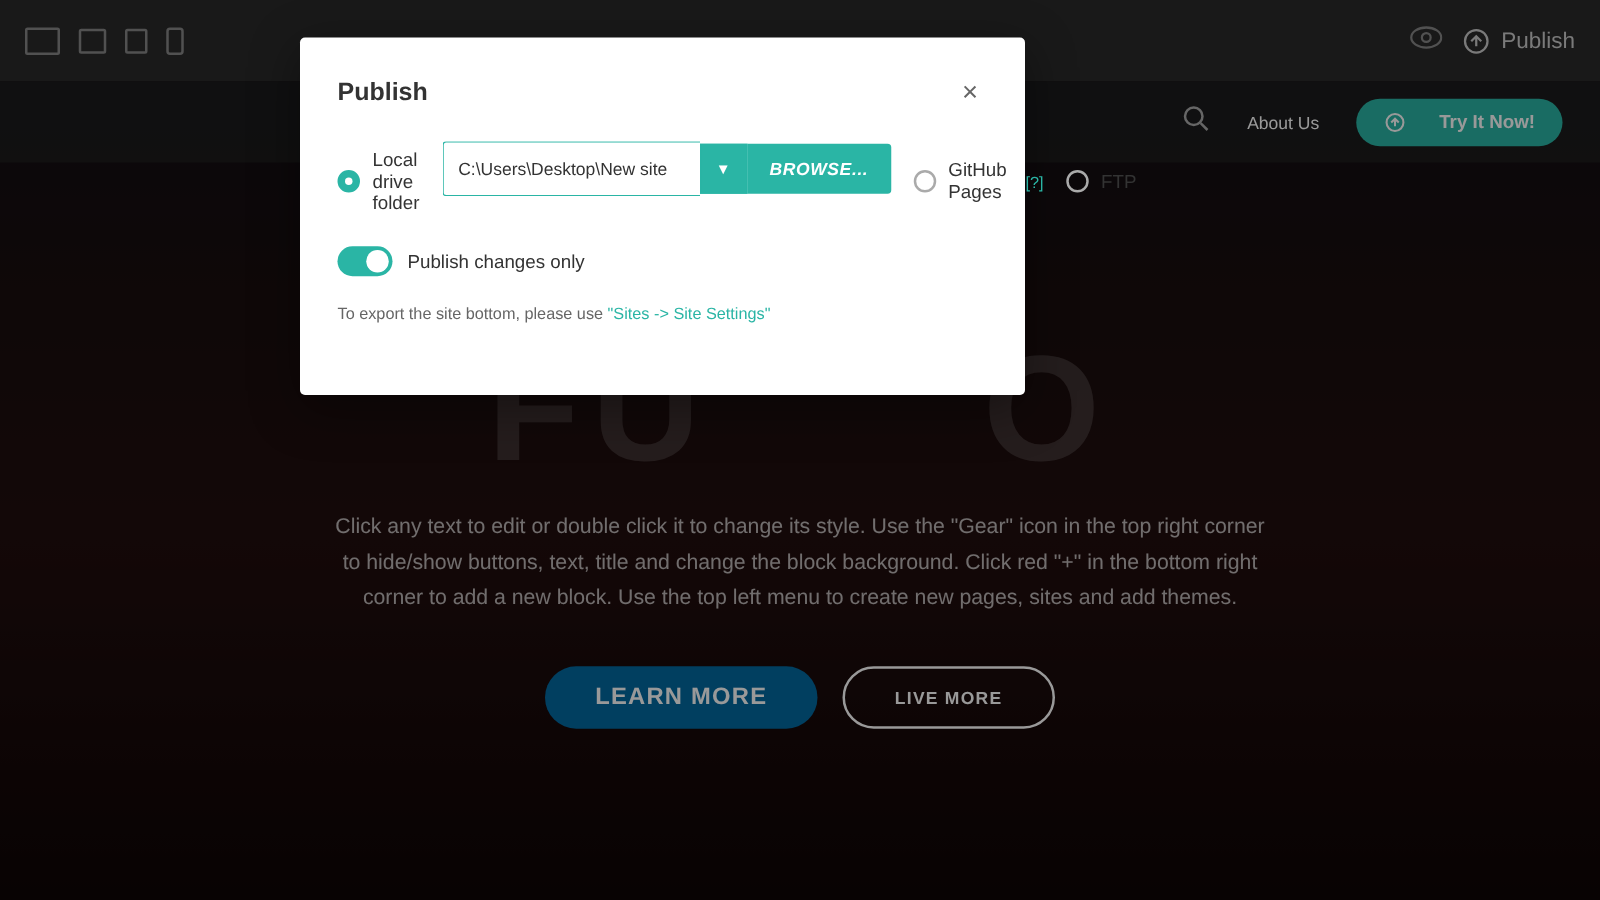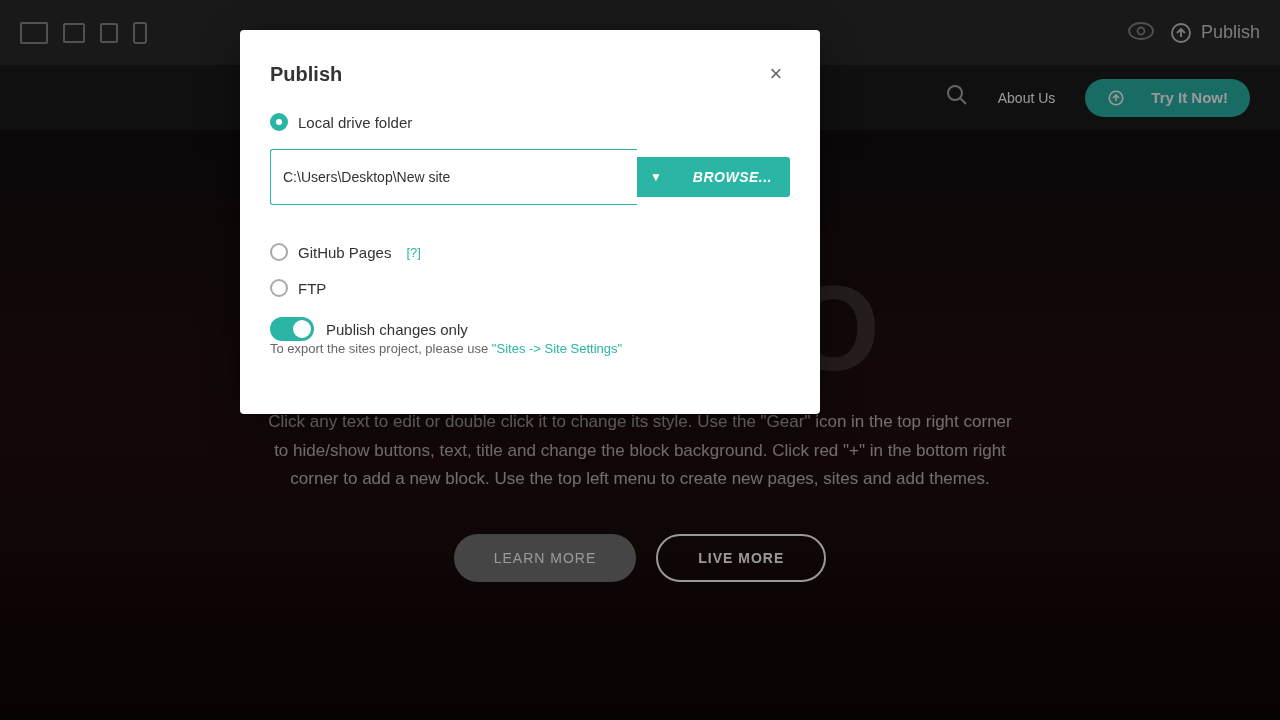--- a/index.html
+++ b/index.html
@@ -144,27 +144,27 @@
       font-size: 17px;
       line-height: 1.7;
       max-width: 750px;
       margin-bottom: 40px;
     }
     .hero-buttons {
       display: flex;
       gap: 20px;
     }
     .btn-learn {
-      background: #737373;
+      background: #0369a1;
       color: #fff;
       border: none;
       border-radius: 30px;
       padding: 14px 40px;
-      font-size: 14px;
-      font-weight: 400;
+      font-size: 19px;
+      font-weight: 700;
       letter-spacing: 1px;
       cursor: pointer;
     }
     .btn-demo {
       background: transparent;
       color: #fff;
       border: 2px solid #fff;
       border-radius: 30px;
       padding: 14px 40px;
       font-size: 14px;
@@ -213,21 +213,21 @@
       display: flex;
       align-items: center;
       justify-content: center;
       background: none;
       border: none;
     }
 
     
     .radio-group {
       display: flex;
-      flex-direction: column;
+      flex-direction: row;
       gap: 18px;
       margin-bottom: 20px;
     }
     .radio-item {
       display: flex;
       align-items: center;
       gap: 10px;
       cursor: pointer;
     }
     .radio-circle {
@@ -264,21 +264,21 @@
 
     
     .path-row {
       display: flex;
       align-items: center;
       margin-bottom: 20px;
       gap: 0;
     }
     .path-input {
       flex: 1;
-      height: 56px;
+      height: 44px;
       border: 1px solid #2ab5a5;
       border-right: none;
       padding: 0 12px;
       font-size: 14px;
       color: #333;
       outline: none;
       border-radius: 3px 0 0 3px;
     }
     .path-dropdown {
       width: 38px;
@@ -304,20 +304,21 @@
       cursor: pointer;
       border-radius: 0 3px 3px 0;
       font-style: italic;
     }
 
     
     .toggle-row {
       display: flex;
       align-items: center;
       gap: 12px;
+      margin-bottom: 22px;
     }
     .toggle-switch {
       width: 44px;
       height: 24px;
       background: #2ab5a5;
       border-radius: 12px;
       position: relative;
       cursor: pointer;
       flex-shrink: 0;
     }
@@ -466,17 +467,17 @@
   </div>
 
   <div class="toggle-row">
     <div class="toggle-switch">
       <div class="toggle-knob"></div>
     </div>
     <span class="toggle-label">Publish changes only</span>
   </div>
 
   <div class="export-note">
-    <span>To export the sites project, please use </span>
+    <span>To export the site bottom, please use </span>
     <span class="export-link">"Sites -&gt; Site Settings"</span>
   </div>
 
 </div>
 
 </body></html>

